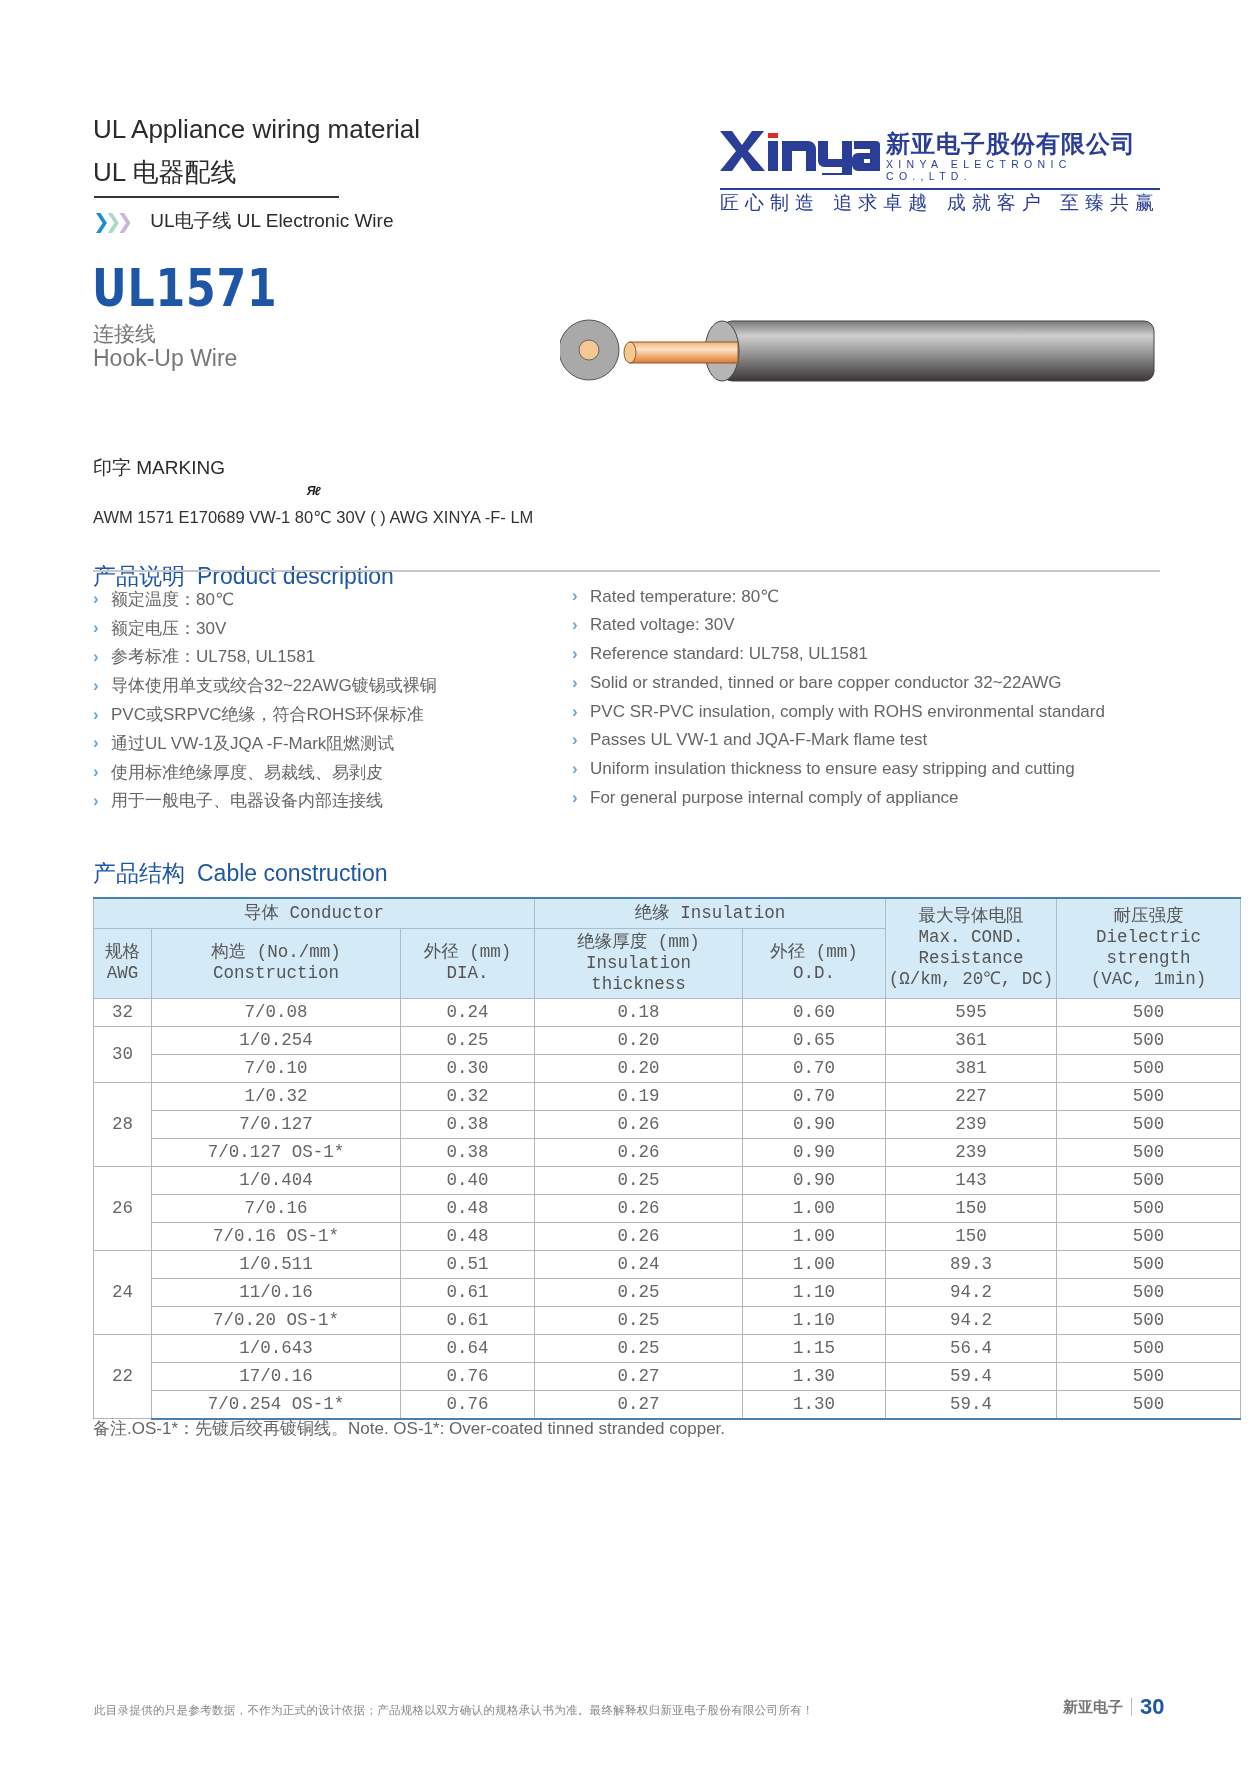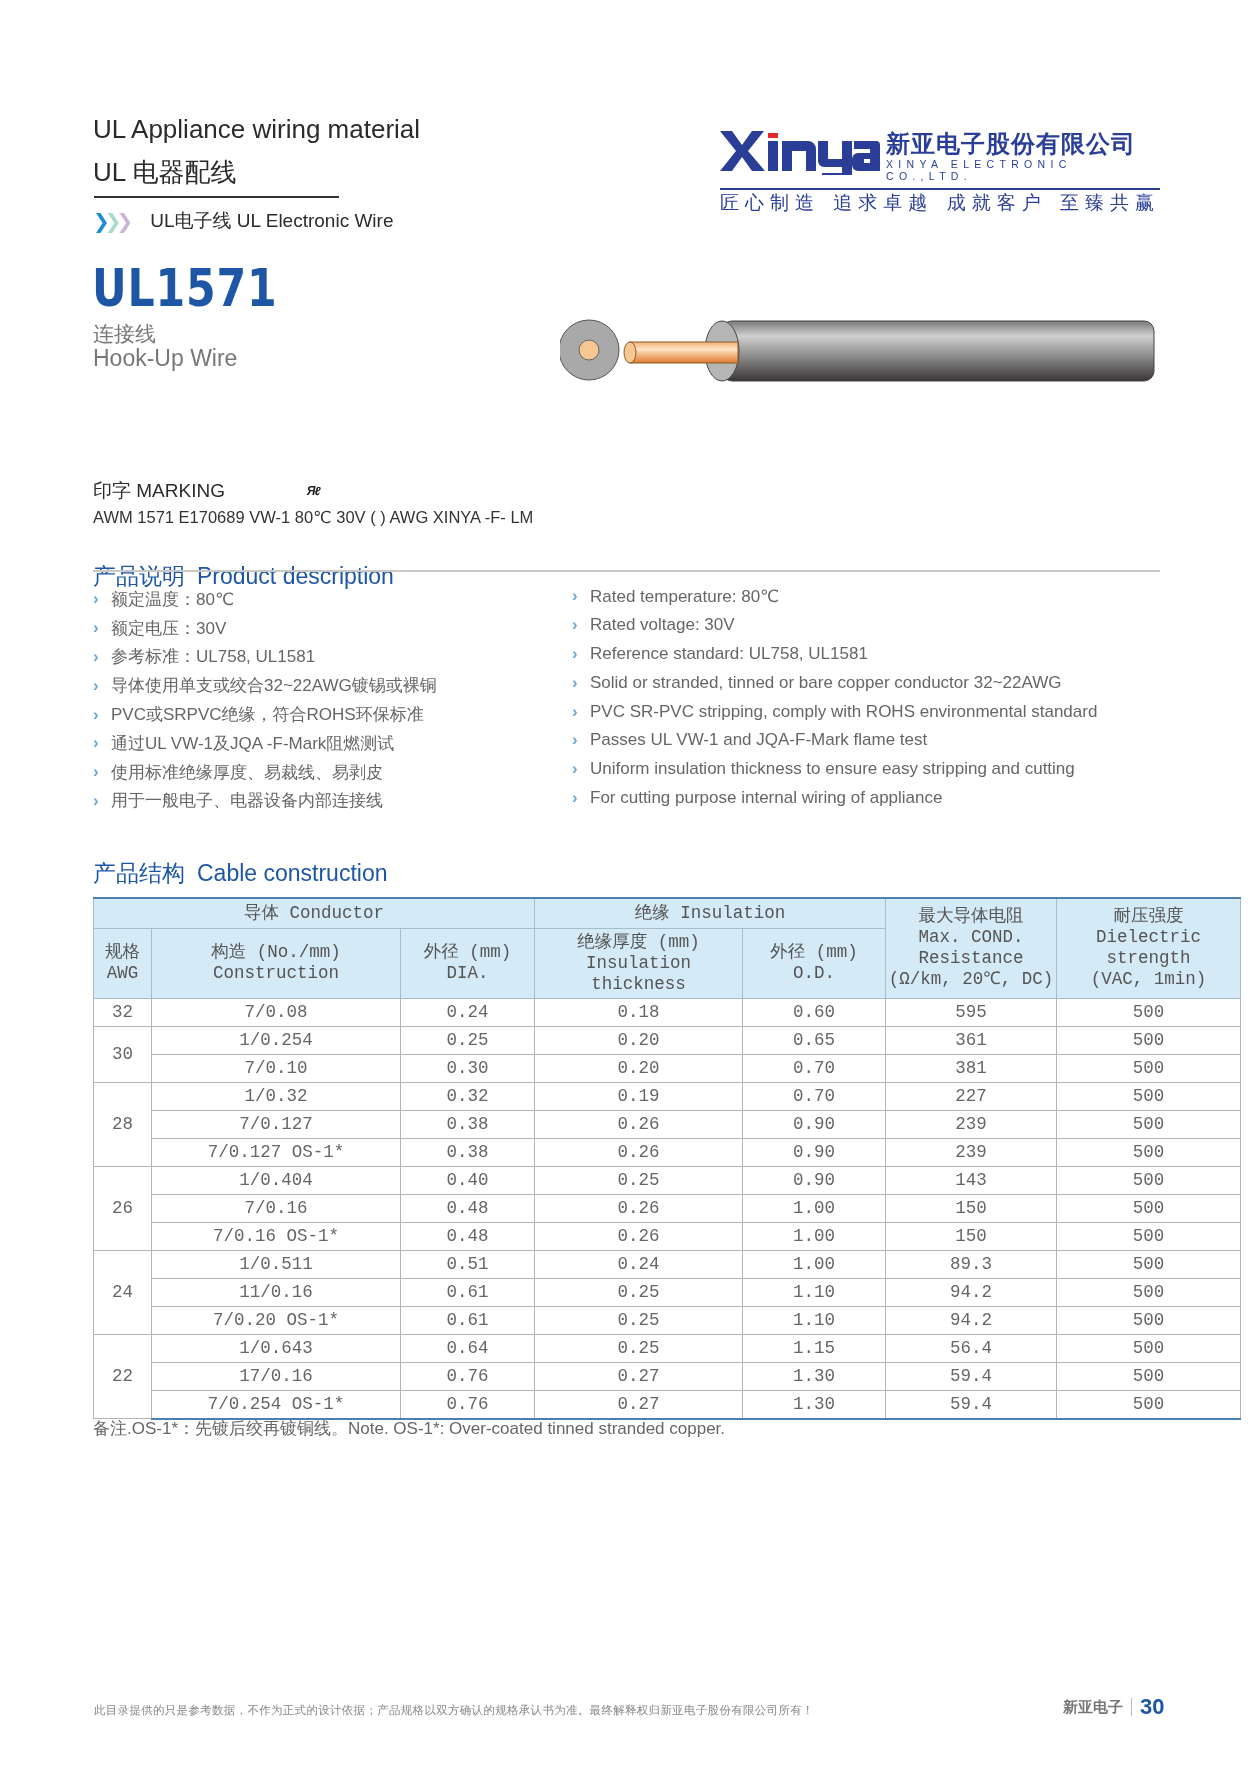--- a/index.html
+++ b/index.html
@@ -29,21 +29,21 @@
 
   
   .prod-code { left: 92px; top: 258px; font-family: "DejaVu Sans", sans-serif; font-weight: bold; font-size: 52px; color: #1e56a6; transform: scaleX(0.82); transform-origin: left top; letter-spacing: 1px; }
   .prod-cn { left: 93px; top: 320px; font-size: 21px; color: #777; }
   .prod-en { left: 93px; top: 345px; font-size: 23px; color: #777; }
 
   
   .wire { left: 560px; top: 300px; width: 600px; height: 100px; }
 
   
-  .marking-title { left: 93px; top: 455px; font-size: 19px; color: #2b2b2b; margin-top: 23px; }
+  .marking-title { left: 93px; top: 455px; font-size: 19px; color: #2b2b2b; }
   .marking-line { left: 93px; top: 484px; font-size: 16.5px; color: #333; display: flex; align-items: center; gap: 10px; flex-direction: column; }
   .ul-icon { font-weight: bold; font-size: 12px; color: #222; font-style: italic; letter-spacing: -1px; }
 
   
   .sec-head { left: 93px; font-size: 23px; color: #1e56a6; }
   .sec-head .cn { margin-right: 12px; }
   .sec-rule { left: 93px; width: 1067px; height: 2px; background: #c8c8c8; }
 
   
   .desc-col { top: 585px; }
@@ -206,33 +206,33 @@
     <li>
         <span class="bul">›</span>
         <span>Reference standard: UL758, UL1581</span>
       </li>
     <li>
         <span class="bul">›</span>
         <span>Solid or stranded, tinned or bare copper conductor 32~22AWG</span>
       </li>
     <li>
         <span class="bul">›</span>
-        <span>PVC  SR-PVC stripping, comply with ROHS environmental standard</span>
+        <span>PVC  SR-PVC insulation, comply with ROHS environmental standard</span>
       </li>
     <li>
         <span class="bul">›</span>
         <span>Passes UL VW-1 and JQA-F-Mark flame test</span>
       </li>
     <li>
         <span class="bul">›</span>
         <span>Uniform insulation thickness to ensure easy stripping and cutting</span>
       </li>
     <li>
         <span class="bul">›</span>
-        <span>For cutting purpose internal wiring of appliance</span>
+        <span>For general purpose internal comply of appliance</span>
       </li>
   </ul>
 </div>
 
 <div class="abs sec-head" style="top:858px;">
   <span class="cn">产品结构</span><span>Cable construction</span>
 </div>
 
 <table class="abs spec-table">
   <colgroup>

